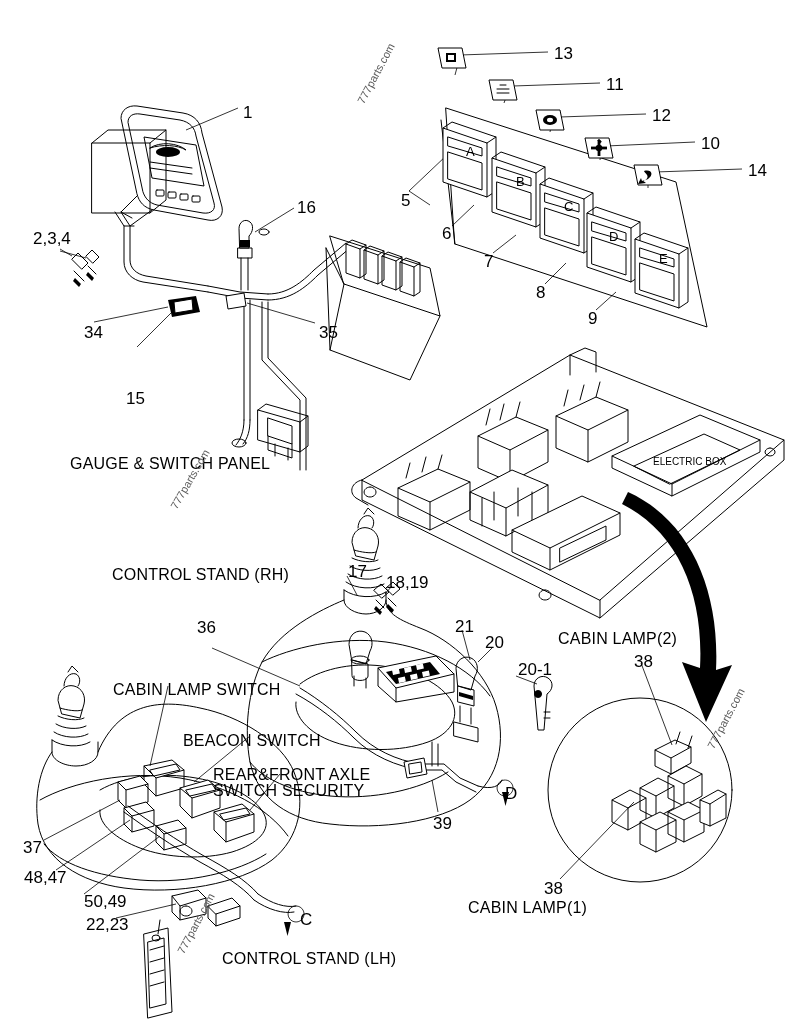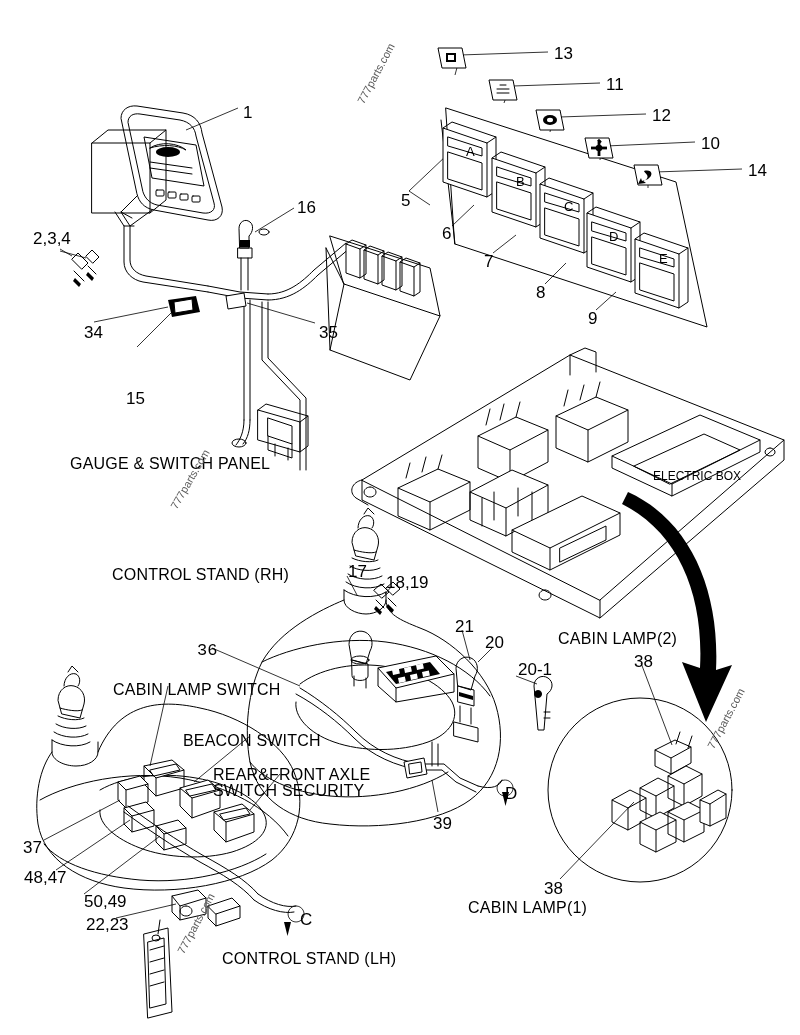--- a/index.html
+++ b/index.html
@@ -497,21 +497,21 @@
 
   <div class="lbl sec" style="left:70px; top:455px;">GAUGE &amp; SWITCH PANEL</div>
   <div class="lbl sec" style="left:112px; top:566px;">CONTROL STAND (RH)</div>
   <div class="lbl sec" style="left:174px; top:950px;margin-left:48px;">CONTROL STAND (LH)</div>
   <div class="lbl sec" style="left:113px; top:681px;">CABIN LAMP SWITCH</div>
   <div class="lbl sec" style="left:183px; top:732px;">BEACON SWITCH</div>
   <div class="lbl sec" style="left:213px; top:766px;">REAR&amp;FRONT AXLE</div>
   <div class="lbl sec" style="left:213px; top:782px;">SWITCH SECURITY</div>
   <div class="lbl sec" style="left:558px; top:630px;">CABIN LAMP(2)</div>
   <div class="lbl sec" style="left:468px; top:899px;">CABIN LAMP(1)</div>
-  <div class="lbl" style="left:653px; top:470px; font-size:12px;">ELECTRIC BOX</div>
+  <div class="lbl" style="left:653px; top:456px; font-size:10px;">ELECTRIC BOX</div>
 
   <div class="lbl letter" style="left:466px; top:145px;">A</div>
   <div class="lbl letter" style="left:516px; top:175px;">B</div>
   <div class="lbl letter" style="left:564px; top:200px;">C</div>
   <div class="lbl letter" style="left:609px; top:230px;">D</div>
   <div class="lbl letter" style="left:659px; top:252px;">E</div>
 
   <div class="lbl num" style="left:243px; top:104px;">1</div>
   <div class="lbl num" style="left:554px; top:45px;">13</div>
   <div class="lbl num" style="left:606px; top:76px;">11</div>
@@ -523,21 +523,21 @@
   <div class="lbl num" style="left:484px; top:253px;">7</div>
   <div class="lbl num" style="left:536px; top:284px;">8</div>
   <div class="lbl num" style="left:588px; top:310px;">9</div>
   <div class="lbl num" style="left:297px; top:199px;">16</div>
   <div class="lbl num" style="left:33px; top:230px;">2,3,4</div>
   <div class="lbl num" style="left:84px; top:324px;">34</div>
   <div class="lbl num" style="left:126px; top:347px;margin-top:43px;">15</div>
   <div class="lbl num" style="left:319px; top:324px;">35</div>
   <div class="lbl num" style="left:348px; top:563px;">17</div>
   <div class="lbl num" style="left:386px; top:574px;">18,19</div>
-  <div class="lbl num" style="left:197px; top:642px;font-family:Liberation Mono, monospace;">36</div>
+  <div class="lbl num" style="left:197px; top:619px;">36</div>
   <div class="lbl num" style="left:455px; top:618px;">21</div>
   <div class="lbl num" style="left:485px; top:634px;">20</div>
   <div class="lbl num" style="left:518px; top:661px;">20-1</div>
   <div class="lbl num" style="left:634px; top:653px;">38</div>
   <div class="lbl num" style="left:544px; top:880px;">38</div>
   <div class="lbl num" style="left:433px; top:815px;">39</div>
   <div class="lbl num" style="left:23px; top:839px;">37</div>
   <div class="lbl num" style="left:24px; top:869px;">48,47</div>
   <div class="lbl num" style="left:52px; top:893px;margin-left:32px;">50,49</div>
   <div class="lbl num" style="left:86px; top:916px;">22,23</div>

